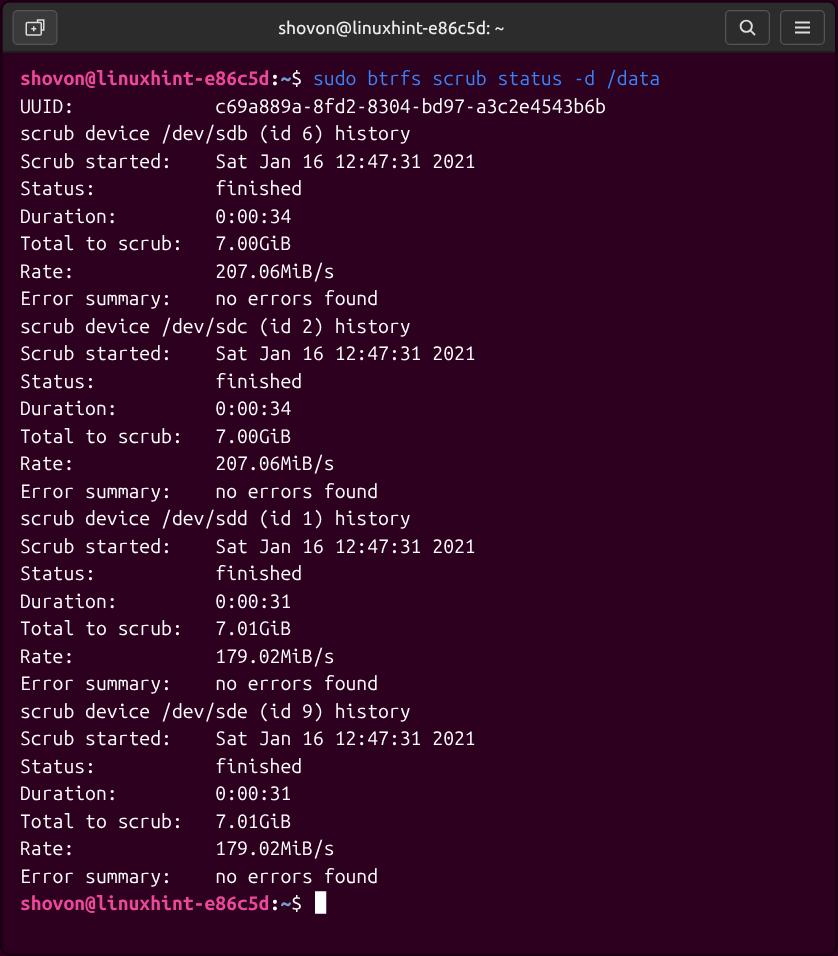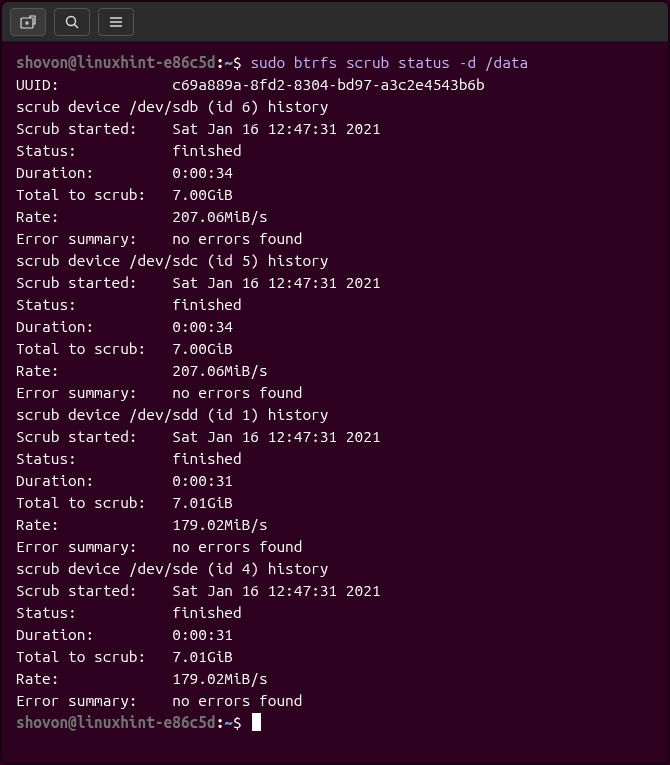--- a/index.html
+++ b/index.html
@@ -58,36 +58,36 @@
     }
     .terminal-content {
       padding: 10px 14px;
       font-size: 15.5px;
       line-height: 22px;
       color: #ffffff;
       white-space: pre;
       font-family: 'Ubuntu Mono', 'DejaVu Sans Mono', monospace;
     }
     .prompt-user {
-      color: #737373;
+      color: #ec4899;
       font-weight: bold;
     }
     .prompt-colon {
       color: #ffffff;
       font-weight: bold;
     }
     .prompt-path {
       color: #729fcf;
       font-weight: bold;
     }
     .prompt-dollar {
       color: #ffffff;
     }
     .cmd {
-      color: #c4b5fd;
+      color: #3b82f6;
     }
     .cursor {
       display: inline-block;
       width: 9px;
       height: 18px;
       background: #ffffff;
       vertical-align: text-bottom;
       margin-left: 2px;
     }
   </style>
@@ -96,20 +96,21 @@
 
 <div class="titlebar">
   <div class="tab-button">
     <svg width="16" height="14" viewBox="0 0 16 14" fill="none" stroke="#ddd" stroke-width="1.2">
       <rect x="1" y="3" width="12" height="10" rx="1"></rect>
       <path d="M10 3 V1 h5 v8 h-2"></path>
       <line x1="7" y1="6" x2="7" y2="10"></line>
       <line x1="5" y1="8" x2="9" y2="8"></line>
     </svg>
   </div>
+  <div class="title-text">shovon@linuxhint-e86c5d: ~</div>
   <div class="icon-button">
     <svg width="14" height="14" viewBox="0 0 14 14" fill="none" stroke="#ddd" stroke-width="1.5">
       <circle cx="6" cy="6" r="4.5"></circle>
       <line x1="9.5" y1="9.5" x2="13" y2="13"></line>
     </svg>
   </div>
   <div class="icon-button">
     <svg width="14" height="12" viewBox="0 0 14 12" fill="none" stroke="#ddd" stroke-width="1.5">
       <line x1="1" y1="2" x2="13" y2="2"></line>
       <line x1="1" y1="6" x2="13" y2="6"></line>
@@ -120,34 +121,34 @@
 
 <div class="terminal-content"><span class="prompt-user">shovon@linuxhint-e86c5d</span><span class="prompt-colon">:</span><span class="prompt-path">~</span><span class="prompt-dollar">$</span> <span class="cmd">sudo btrfs scrub status -d /data</span>
 <span>UUID:             </span><span>c69a889a-8fd2-8304-bd97-a3c2e4543b6b</span>
 <span>scrub device /dev/sdb (id 6) history</span>
 <span>Scrub started:    </span><span>Sat Jan 16 12:47:31 2021</span>
 <span>Status:           </span><span>finished</span>
 <span>Duration:         </span><span>0:00:34</span>
 <span>Total to scrub:   </span><span>7.00GiB</span>
 <span>Rate:             </span><span>207.06MiB/s</span>
 <span>Error summary:    </span><span>no errors found</span>
-<span>scrub device /dev/sdc (id 5) history</span>
+<span>scrub device /dev/sdc (id 2) history</span>
 <span>Scrub started:    </span><span>Sat Jan 16 12:47:31 2021</span>
 <span>Status:           </span><span>finished</span>
 <span>Duration:         </span><span>0:00:34</span>
 <span>Total to scrub:   </span><span>7.00GiB</span>
 <span>Rate:             </span><span>207.06MiB/s</span>
 <span>Error summary:    </span><span>no errors found</span>
 <span>scrub device /dev/sdd (id 1) history</span>
 <span>Scrub started:    </span><span>Sat Jan 16 12:47:31 2021</span>
 <span>Status:           </span><span>finished</span>
 <span>Duration:         </span><span>0:00:31</span>
 <span>Total to scrub:   </span><span>7.01GiB</span>
 <span>Rate:             </span><span>179.02MiB/s</span>
 <span>Error summary:    </span><span>no errors found</span>
-<span>scrub device /dev/sde (id 4) history</span>
+<span>scrub device /dev/sde (id 9) history</span>
 <span>Scrub started:    </span><span>Sat Jan 16 12:47:31 2021</span>
 <span>Status:           </span><span>finished</span>
 <span>Duration:         </span><span>0:00:31</span>
 <span>Total to scrub:   </span><span>7.01GiB</span>
 <span>Rate:             </span><span>179.02MiB/s</span>
 <span>Error summary:    </span><span>no errors found</span>
 <span class="prompt-user">shovon@linuxhint-e86c5d</span><span class="prompt-colon">:</span><span class="prompt-path">~</span><span class="prompt-dollar">$</span> <span class="cursor"></span></div>
 
 </body></html>

